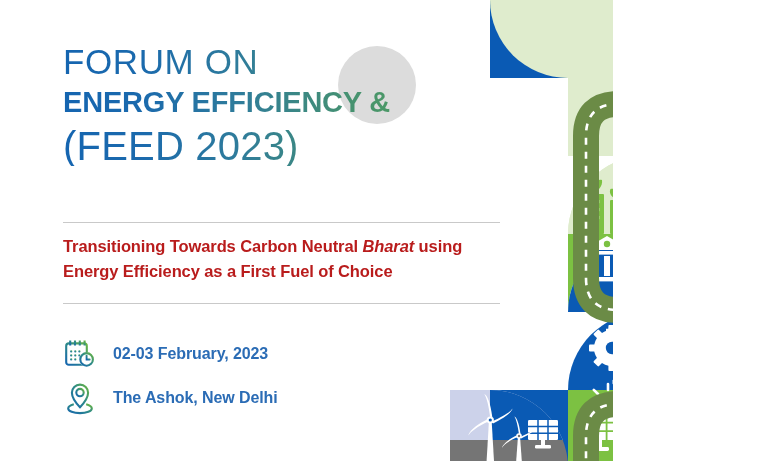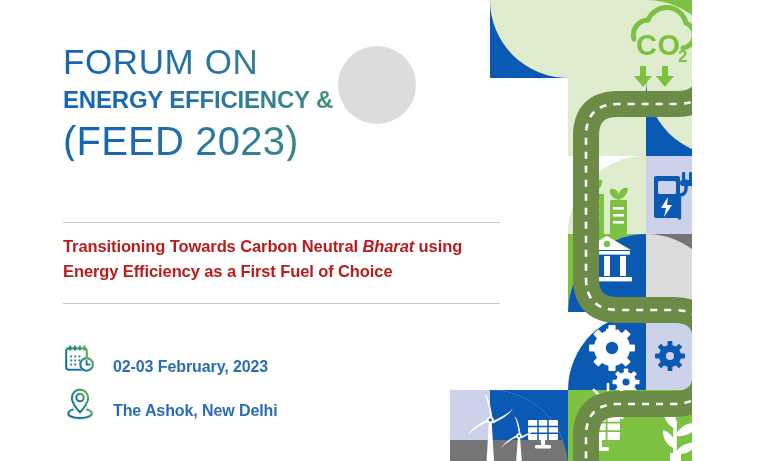--- a/index.html
+++ b/index.html
@@ -1,49 +1,49 @@
 <!DOCTYPE html>
 <html><head>
 <meta charset="utf-8">
 <style>
   html,body{margin:0;padding:0;}
   body{
     width:768px;height:461px;overflow:hidden;background:#ffffff;
     font-family:"Liberation Sans","DejaVu Sans",sans-serif;
     -webkit-font-smoothing:antialiased;
   }
-  .banner{position:relative;width:692px;height:461px;overflow:hidden;background:#fff;}
+  .banner{position:relative;width:613px;height:461px;overflow:hidden;background:#fff;}
 
   
   .left{position:absolute;left:0;top:0;width:520px;height:461px;z-index:40;}
 
   .title-block{position:absolute;left:63px;top:44px;width:440px;}
   .t-line{
     display:block;line-height:1.0;letter-spacing:0.2px;white-space:nowrap;
     background-image:linear-gradient(90deg,#1565b0 0%,#1b6aad 18%,#2f7c9b 40%,#46926f 66%,#56a25b 88%,#5aa85a 100%);
     -webkit-background-clip:text;background-clip:text;color:transparent;
     -webkit-text-fill-color:transparent;
   }
   .t-forum{font-size:35px;font-weight:300;letter-spacing:0.6px;}
-  .t-big{font-size:24px;font-weight:700;letter-spacing:-0.2px;margin-top:9px;}
+  .t-big{font-size:29px;font-weight:700;letter-spacing:-0.2px;margin-top:9px;}
   .t-big2{font-size:35px;font-weight:700;letter-spacing:-0.2px;margin-top:8px;}
   .t-feed{font-size:40px;font-weight:400;letter-spacing:0.2px;margin-top:9px;}
 
   .rule{position:absolute;left:63px;height:1px;background:#c9c9c9;width:437px;}
   .rule-top{top:222px;}
   .rule-bot{top:303px;}
 
   .subtitle{
     position:absolute;left:63px;top:234px;width:450px;
     font-size:16.5px;line-height:25px;color:#b91c1c;font-weight:600;letter-spacing:-0.1px;
   }
   .subtitle i{font-style:italic;}
 
   .meta{position:absolute;left:63px;top:332px;}
-  .meta-row{display:flex;align-items:flex-end;height:44px;}
+  .meta-row{display:flex;align-items:center;height:44px;}
   .meta-ico{width:34px;height:34px;flex:0 0 34px;margin-right:16px;display:block;}
   .meta-txt{font-size:16px;font-weight:700;color:#2b6cb5;letter-spacing:-0.1px;}
 
   
   .graphic{position:absolute;left:450px;top:0;width:318px;height:461px;z-index:10;}
   .gray-circle{position:absolute;left:-112px;top:46px;width:78px;height:78px;border-radius:50%;background:#dcdcdc;z-index:5;}
   .graphic svg{display:block;}
 </style>
 </head>
 <body>

